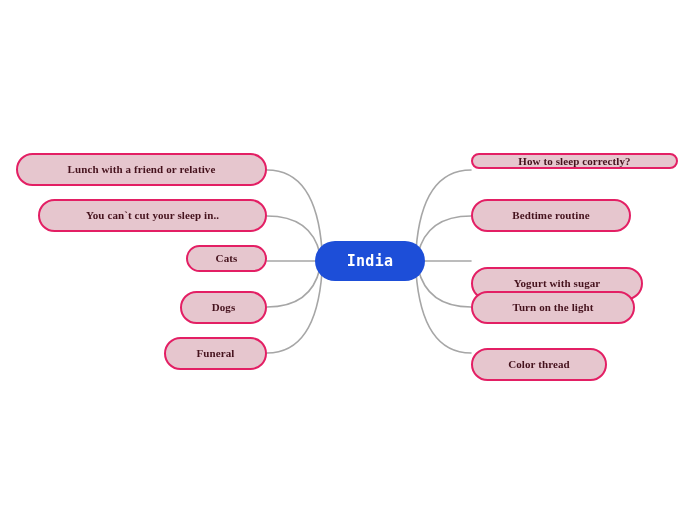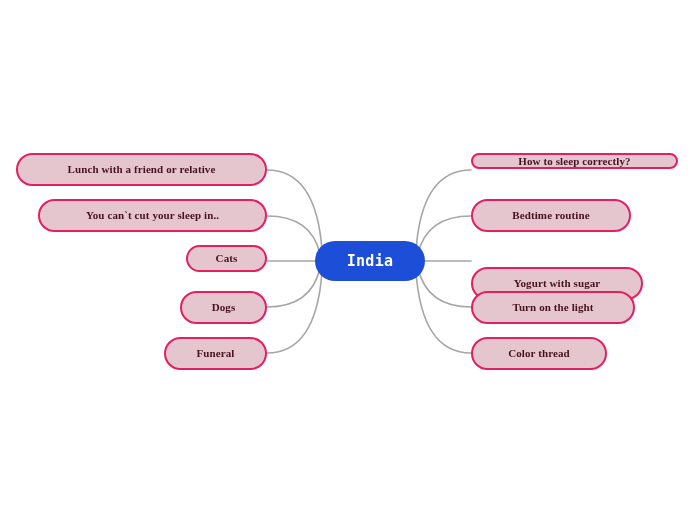--- a/index.html
+++ b/index.html
@@ -72,21 +72,21 @@
   #node-left-0 { left: 16px;  top: 153px; width: 251px; height: 33px; }
   #node-left-1 { left: 38px;  top: 199px; width: 229px; height: 33px; }
   #node-left-2 { left: 186px; top: 245px; width: 81px;  height: 27px; }
   #node-left-3 { left: 180px; top: 291px; width: 87px;  height: 33px; }
   #node-left-4 { left: 164px; top: 337px; width: 103px; height: 33px; text-align: right; }
   
   #node-right-0 { left: 471px; top: 153px; width: 207px; height: 16px; }
   #node-right-1 { left: 471px; top: 199px; width: 160px; height: 33px; }
   #node-right-2 { left: 471px; top: 245px; width: 172px; height: 33px; margin-top: 22px; }
   #node-right-3 { left: 471px; top: 291px; width: 164px; height: 33px; }
-  #node-right-4 { left: 471px; top: 337px; width: 136px; height: 33px; }
+  #node-right-4 { left: 471px; top: 348px; width: 136px; height: 33px; }
 </style>
 </head>
 <body>
 
 <div id="mindmap-canvas">
 
   <svg id="connector-layer" viewBox="0 0 696 520" width="696" height="520" xmlns="http://www.w3.org/2000/svg">
     <g fill="none" stroke="#a6a6a6" stroke-width="1.6" stroke-linecap="round">
 
       <path d="M267,170 C300,170 318,196 322,250"></path>

